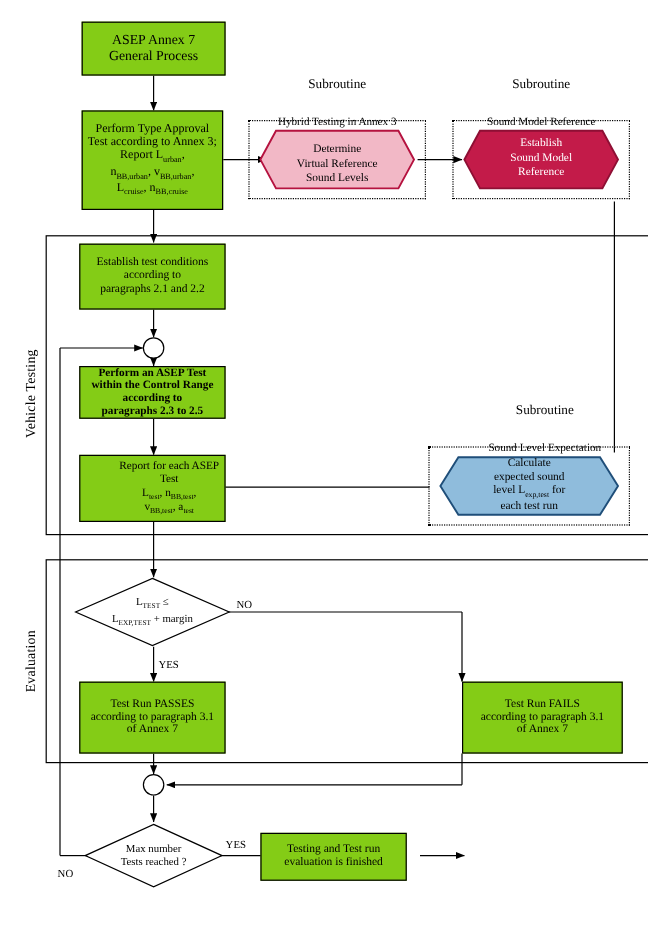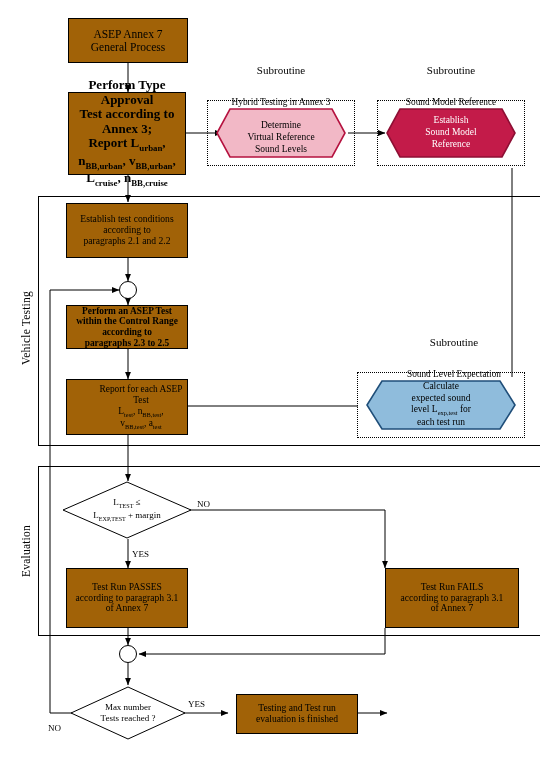--- a/index.html
+++ b/index.html
@@ -6,21 +6,21 @@
   body{
     width:540px;height:780px;
     background:#ffffff;
     font-family:"Liberation Serif", serif;
     color:#000;
     position:relative;
     overflow:hidden;
   }
   #canvas{position:absolute;left:0;top:0;width:540px;height:780px;}
   .node{position:absolute;box-sizing:border-box;display:flex;align-items:center;justify-content:center;text-align:center;}
-  .rect{border:1px solid #000;background:#a16207;}
+  .rect{border:1px solid #000;background:#84cc16;}
   .txt{line-height:1.12;}
   .sub-title{position:absolute;text-align:center;font-size:11px;line-height:1.15;}
   .dotted{position:absolute;border:1px dotted #000;box-sizing:border-box;background:transparent;}
   .solidbox{position:absolute;border:1px solid #000;box-sizing:border-box;background:transparent;}
   .vlabel{position:absolute;font-size:11.5px;letter-spacing:.2px;
      transform-origin:left top;white-space:nowrap;}
   svg{position:absolute;left:0;top:0;overflow:visible;}
   .hexwrap{position:absolute;}
   .hexlabel{position:absolute;left:0;top:0;width:100%;height:100%;display:flex;align-items:center;justify-content:center;text-align:center;font-size:9.5px;line-height:1.25;}
   .diamondlabel{position:absolute;left:0;top:0;width:100%;height:100%;display:flex;align-items:center;justify-content:center;text-align:center;font-size:9.5px;line-height:1.2;}
@@ -111,21 +111,21 @@
   </div>
 
   <div class="node rect" style="left:68px;top:18px;width:120px;height:45px;">
     <div class="txt" style="font-size:11.5px;">
       <div>ASEP Annex 7</div>
       <div>General Process</div>
     </div>
   </div>
 
   <div class="node rect" style="left:68px;top:92px;width:118px;height:83px;">
-    <div class="txt" style="font-size:13px;padding:2px 3px;font-weight:bold;">
+    <div class="txt" style="font-size:10px;padding:2px 3px;">
       Perform Type Approval<br>Test according to Annex 3;<br>
       Report L<sub>urban</sub>,<br>
       n<sub>BB,urban</sub>, v<sub>BB,urban</sub>,<br>
       L<sub>cruise</sub>, n<sub>BB,cruise</sub>
     </div>
   </div>
 
   <div class="node rect" style="left:66px;top:203px;width:122px;height:55px;">
     <div class="txt" style="font-size:9.6px;padding:2px 4px;">
       Establish test conditions<br>according to<br>paragraphs 2.1 and 2.2
@@ -151,21 +151,21 @@
       Test Run PASSES<br>according to paragraph 3.1<br>of Annex 7
     </div>
   </div>
 
   <div class="node rect" style="left:385px;top:568px;width:134px;height:60px;align-items:center;">
     <div class="txt" style="font-size:9.6px;padding:2px 4px;">
       Test Run FAILS<br>according to paragraph 3.1<br>of Annex 7
     </div>
   </div>
 
-  <div class="node rect" style="left:236px;top:694px;width:122px;height:40px;">
+  <div class="node rect" style="left:217px;top:694px;width:122px;height:40px;">
     <div class="txt" style="font-size:9.6px;padding:2px 4px;">
       Testing and Test run<br>evaluation is finished
     </div>
   </div>
 
   <div class="hexwrap" style="left:216px;top:108px;width:130px;height:60px;">
     <svg width="130" height="50">
       <polygon points="14,1 116,1 129,25 116,49 14,49 1,25" fill="#f2b8c6" stroke="#b5123f" stroke-width="1.6"></polygon>
     </svg>
     <div class="hexlabel">

